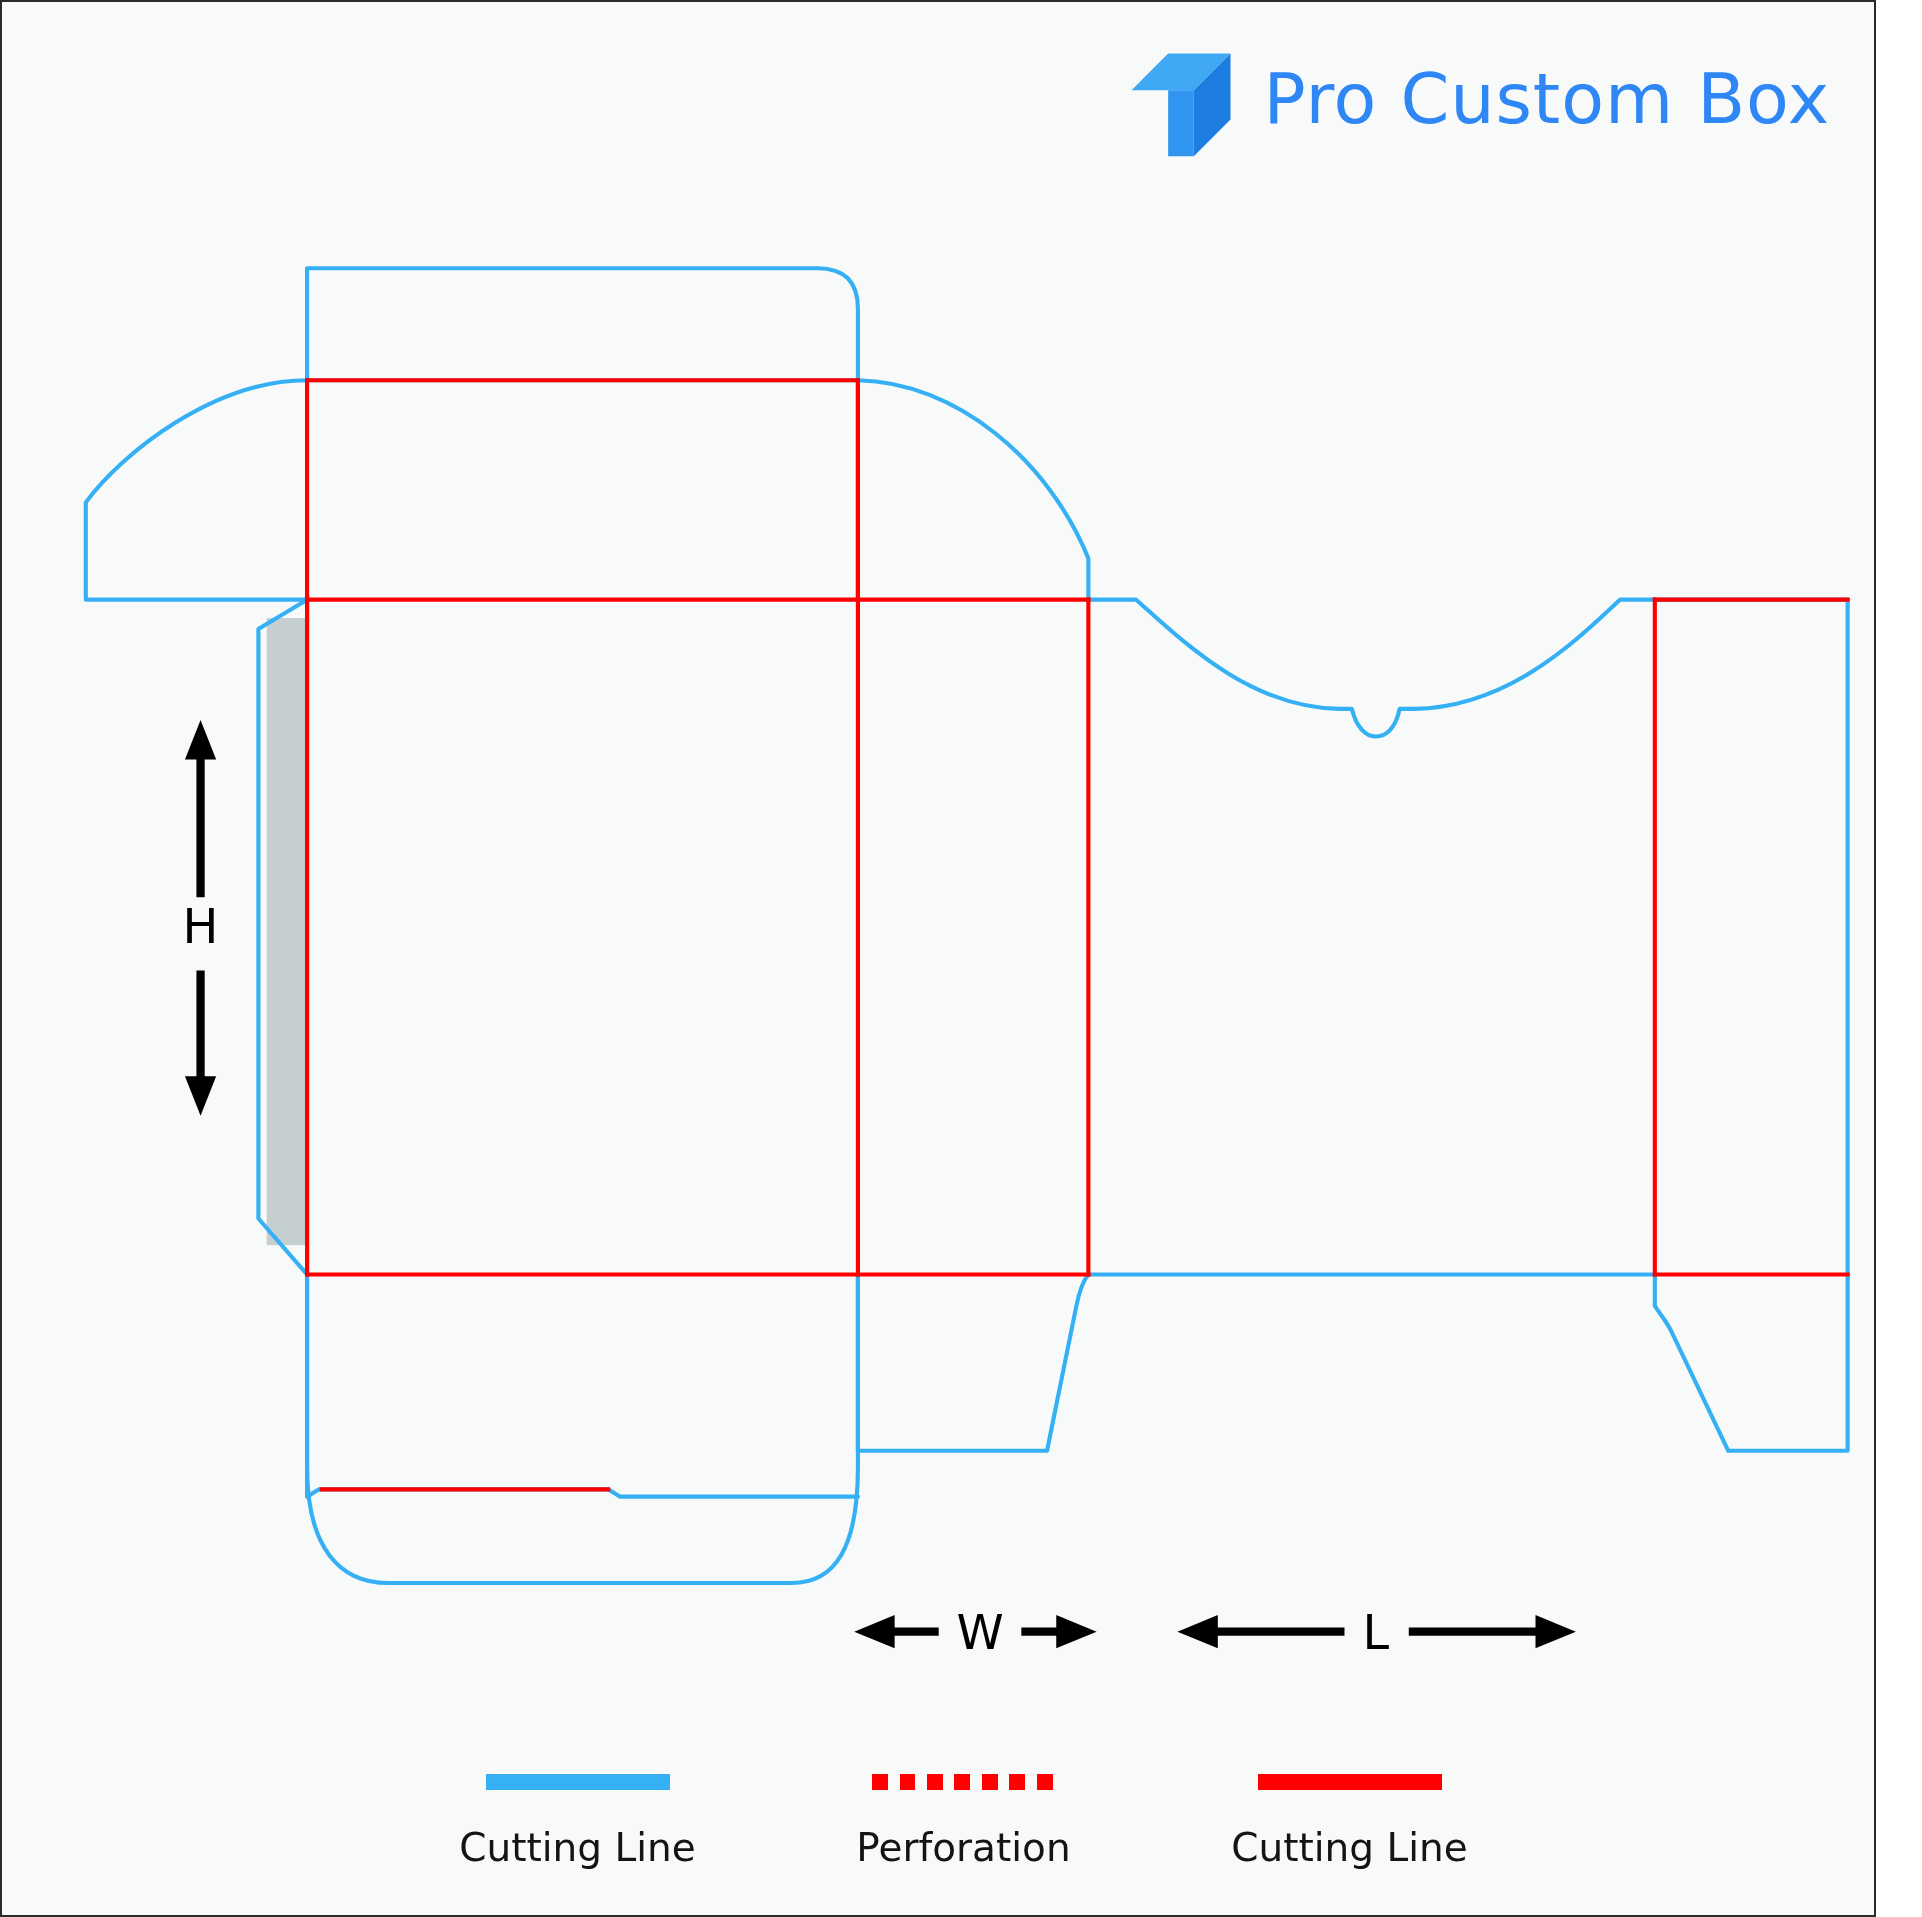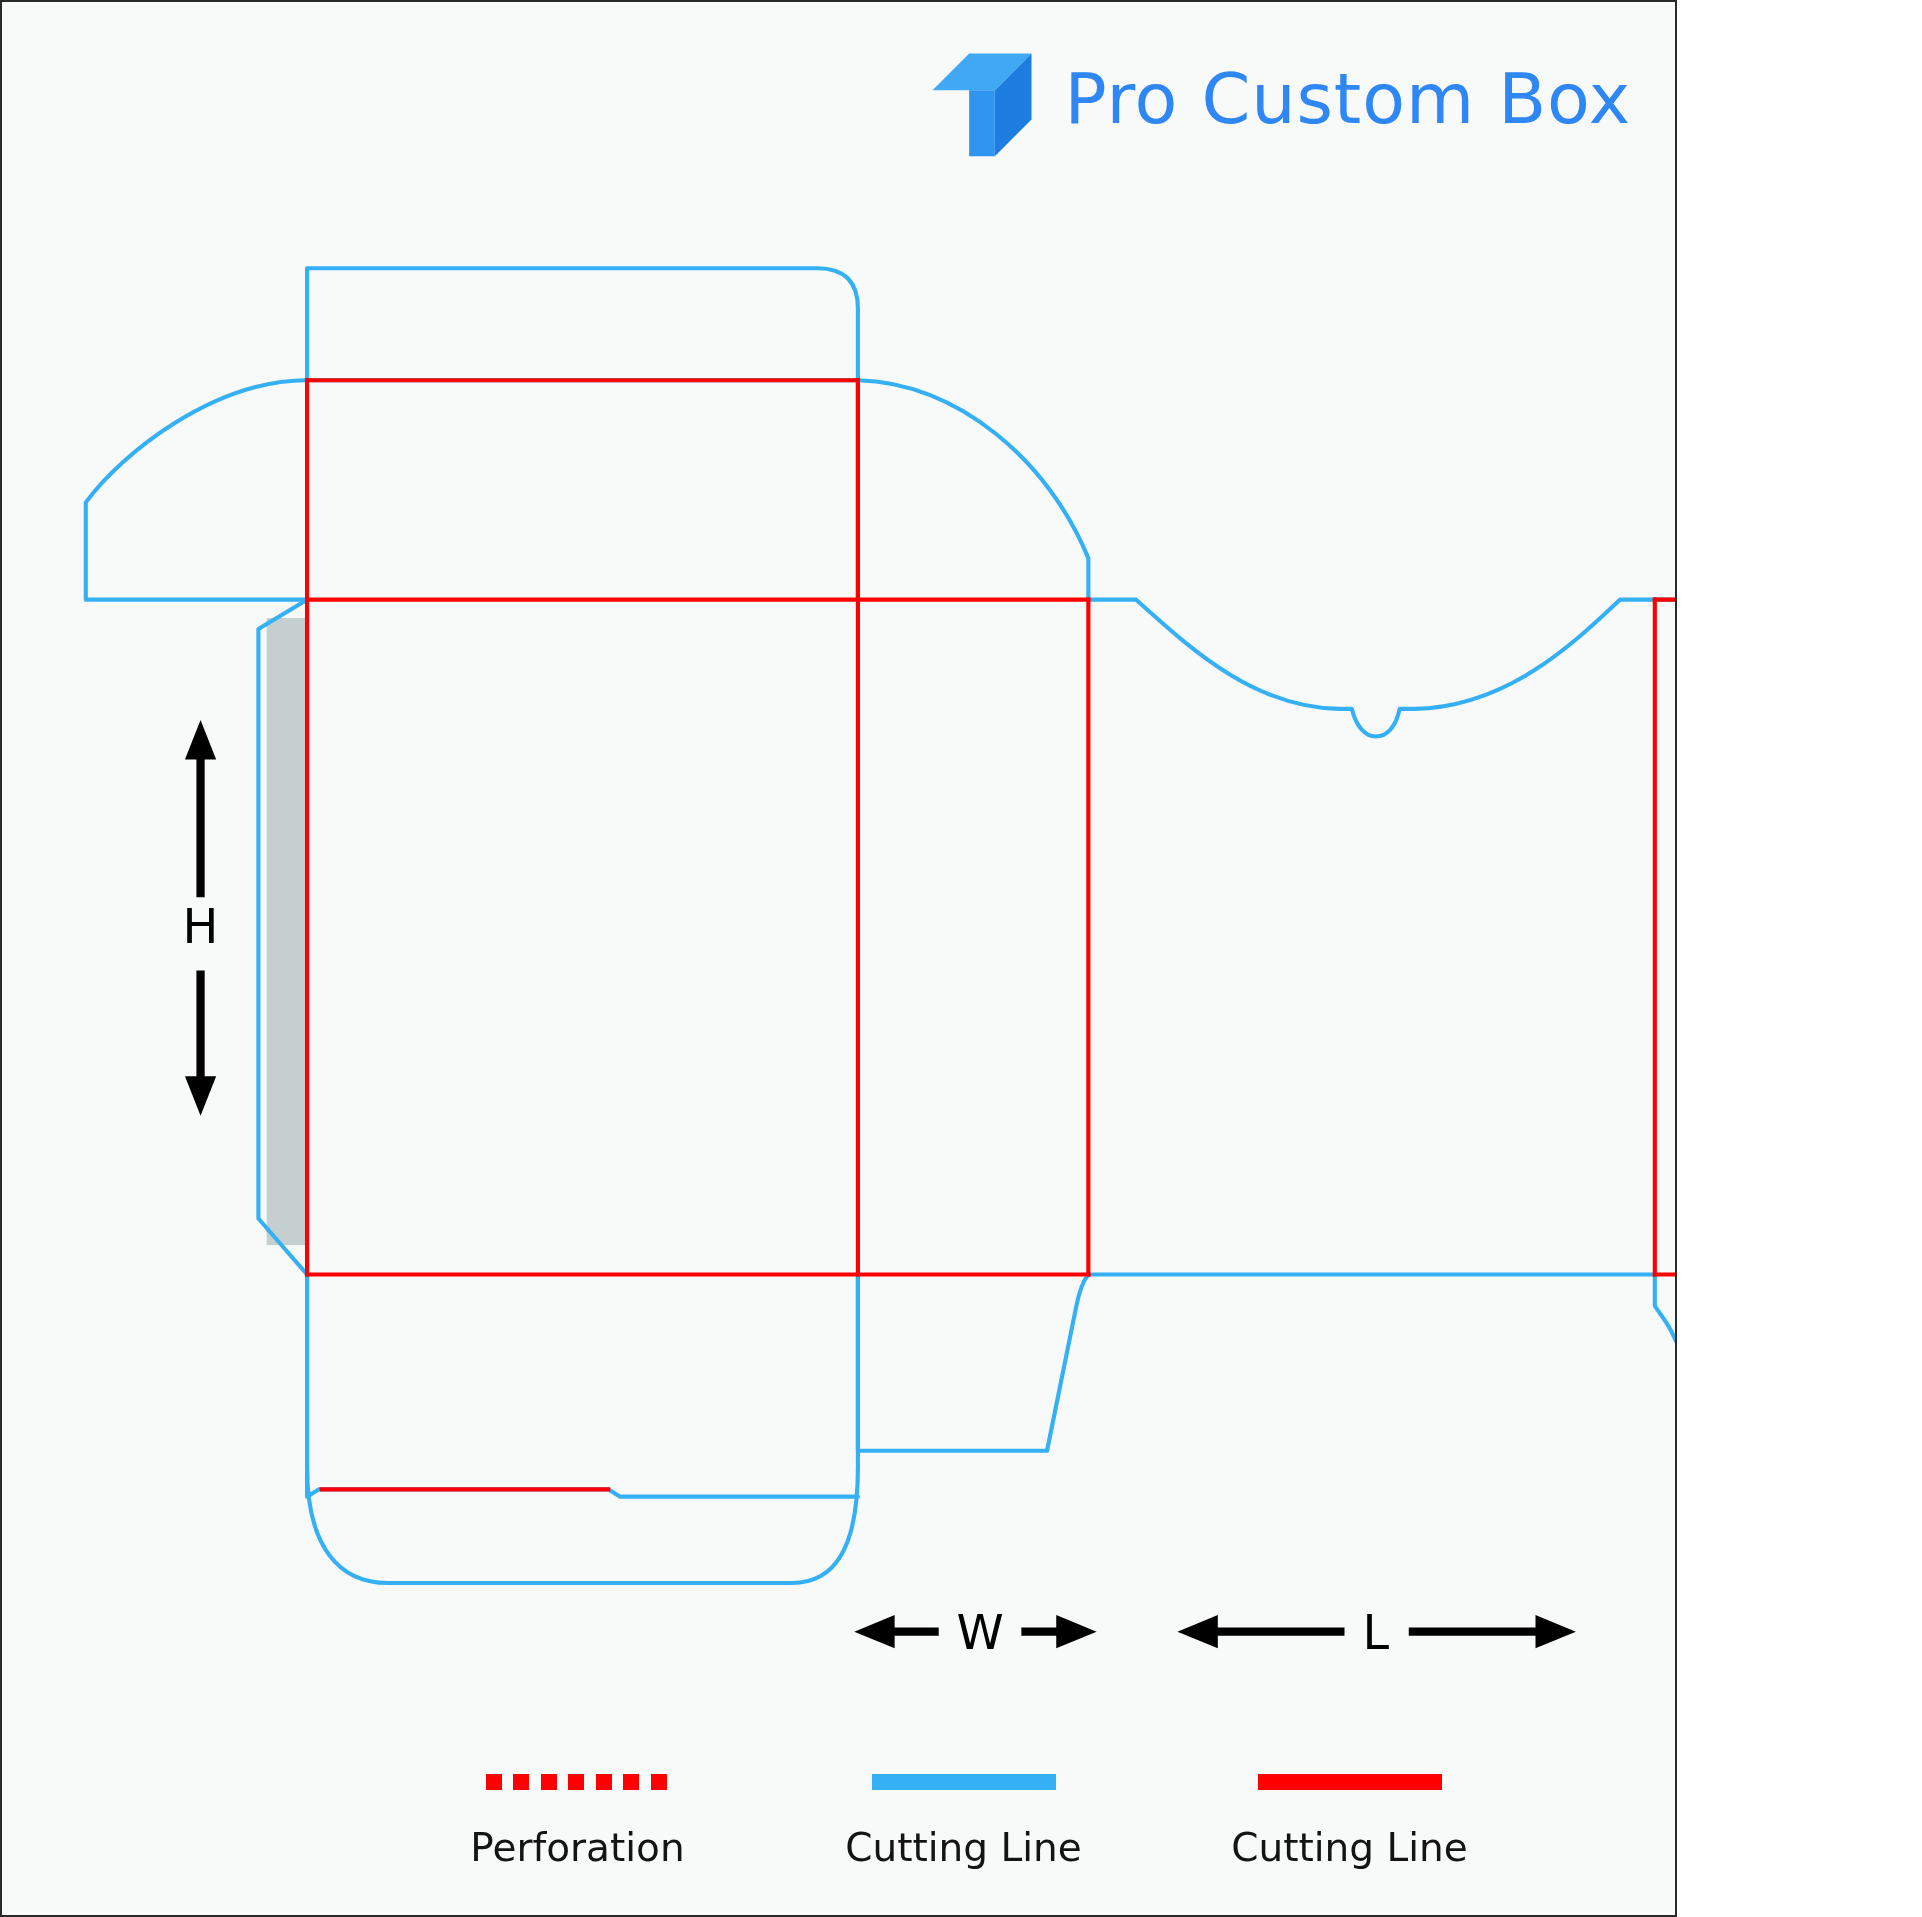--- a/index.html
+++ b/index.html
@@ -5,21 +5,21 @@
   html, body {
     margin: 0;
     padding: 0;
     background: #ffffff;
   }
   body {
     font-family: "Liberation Sans", sans-serif;
   }
   #page {
     position: relative;
-    width: 1677px;
+    width: 1876px;
     height: 1917px;
     background: #f8faf9;
     border: 2.8px solid #2a2a2a;
     box-sizing: border-box;
     overflow: hidden;
     text-align: center;
   }
   #dieline-svg {
     position: absolute;
     left: 0;
@@ -217,27 +217,27 @@
       <text class="dim-letter" x="1496" y="1794" text-anchor="middle">L</text>
       <line x1="1532" y1="1775" x2="1682" y2="1775" stroke="#000" stroke-width="9"></line>
       <polygon points="1714,1775 1670,1757 1670,1793" fill="#000"></polygon>
     </g>
 
   </svg>
 
   <div class="legend">
 
     <div class="legend-item">
+      <div class="swatch" style="background:#35b0f5"></div>
+      <div class="legend-label">Cutting Line</div>
+    </div>
+
+    <div class="legend-item">
       <div class="swatch dashed"></div>
       <div class="legend-label">Perforation</div>
-    </div>
-
-    <div class="legend-item">
-      <div class="swatch" style="background:#35b0f5"></div>
-      <div class="legend-label">Cutting Line</div>
     </div>
 
     <div class="legend-item">
       <div class="swatch" style="background:#fe0000"></div>
       <div class="legend-label">Cutting Line</div>
     </div>
 
 
   </div>
 

